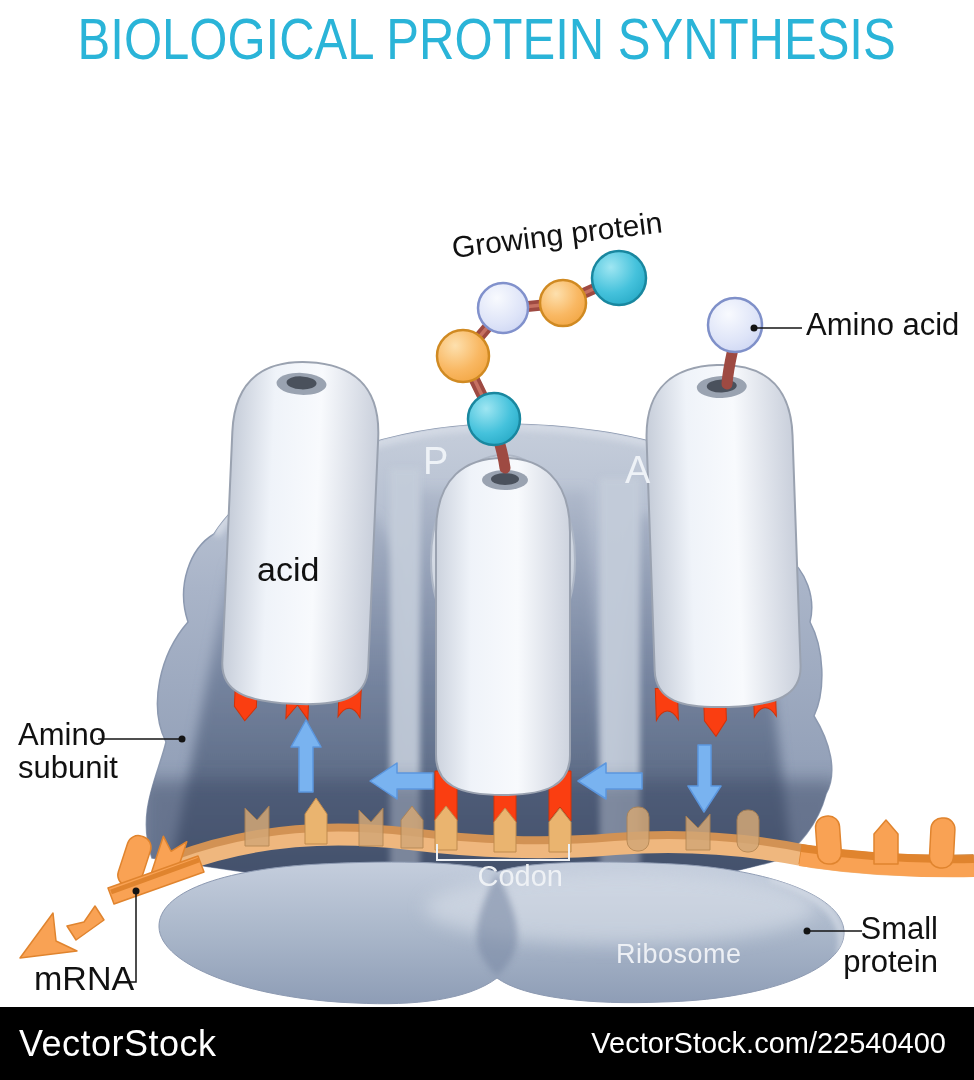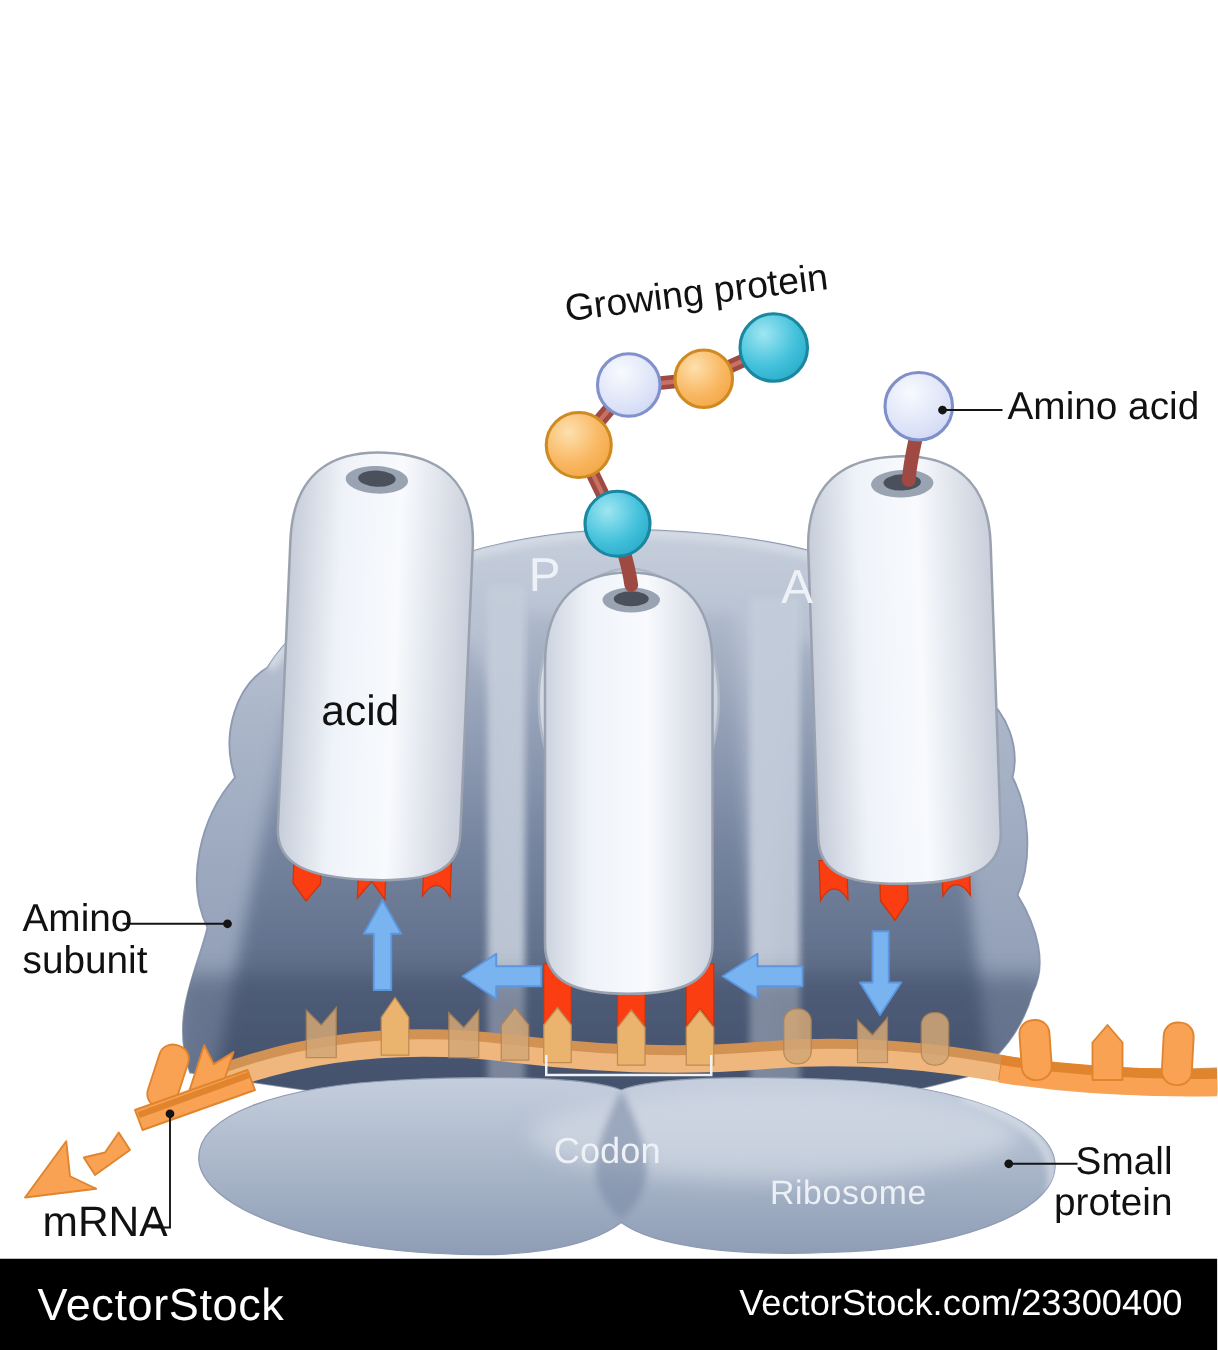--- a/index.html
+++ b/index.html
@@ -13,28 +13,28 @@
   .subtitle{position:absolute;left:0;top:84px;width:974px;text-align:center;
             font-size:46px;color:#0c0c0c;}
   .subtitle .squeeze{display:inline-block;transform:scaleX(0.95);transform-origin:50% 50%;white-space:nowrap;}
   .growing{left:452px;top:232px;font-size:30px;transform:rotate(-7deg);transform-origin:0 50%;white-space:nowrap;}
   .aminoacid{left:806px;top:309px;font-size:31px;white-space:nowrap;}
   .psite,.asite{font-size:38px;color:#eef2f7;}
   .psite{left:423px;top:441px;}
   .asite{left:625px;top:450px;}
   .trnalbl{left:257px;top:551px;font-size:34px;}
   .largesub{left:18px;top:719px;width:118px;font-size:31px;}
-  .codonlbl{left:443px;top:861px;width:120px;text-align:left;font-size:29px;color:var(--label-light,#eef1f5);margin-top:45px;}
+  .codonlbl{left:443px;top:861px;width:120px;text-align:right;font-size:29px;color:var(--label-light,#eef1f5);}
   .mrnalbl{left:34px;top:960px;font-size:34px;}
   .ribosomelbl{left:616px;top:940px;font-size:27px;color:#edf0f5;letter-spacing:0.5px;}
   .smallsub{left:826px;top:913px;width:112px;text-align:right;font-size:31px;}
   .wbar{position:absolute;left:0;top:1007px;width:974px;height:73px;background:var(--watermark-bg,#000);
         display:flex;align-items:center;justify-content:space-between;
         color:var(--watermark-text,#fff);}
-  .wbrand{margin-left:30px;font-size:36px;letter-spacing:0.5px;}
+  .wbrand{margin-left:19px;font-size:36px;letter-spacing:0.5px;}
   .wurl{margin-right:28px;font-size:29px;}
   
   .anticodon{fill:var(--anticodon,#fa3e11);stroke:#d13208;stroke-width:1;}
   .tanProng{fill:var(--codon-teeth,#eab46f);stroke:#c08b4e;stroke-width:1;}
   .tanDim{fill:#d3a776;stroke:#b08350;stroke-width:1;opacity:.85;}
   .brightStrand{fill:var(--mrna-strand,#f9a254);stroke:#e0842e;stroke-width:1.5;stroke-linejoin:round;}
   .arrow{fill:var(--arrow,#79b3f0);stroke:#5b96de;stroke-width:1.5;stroke-linejoin:round;}
   .leader{stroke:#141414;stroke-width:1.5;fill:none;}
   .leaderDot{fill:#141414;}
   .bracket{stroke:#eef1f5;stroke-width:2;fill:none;}
@@ -246,30 +246,31 @@
     <circle class="leaderDot" cx="754" cy="328" r="3.5"></circle>
     <line class="leader" x1="98" y1="739" x2="180" y2="739"></line>
     <circle class="leaderDot" cx="182" cy="739" r="3.5"></circle>
     <polyline class="leader" points="121,982 136,982 136,893"></polyline>
     <circle class="leaderDot" cx="136" cy="891" r="3.5"></circle>
     <line class="leader" x1="810" y1="931" x2="862" y2="931"></line>
     <circle class="leaderDot" cx="807" cy="931" r="3.5"></circle>
     <path class="bracket" d="M 437 844 L 437 860 L 569 860 L 569 844"></path>
   </svg>
 
+  <div class="title"><span class="squeeze">BIOLOGICAL PROTEIN SYNTHESIS</span></div>
 
   <div class="lbl growing">Growing protein</div>
   <div class="lbl aminoacid">Amino acid</div>
   <div class="lbl psite">P</div>
   <div class="lbl asite">A</div>
   <div class="lbl trnalbl">acid</div>
   <div class="lbl largesub">Amino subunit</div>
   <div class="lbl codonlbl">Codon</div>
   <div class="lbl mrnalbl">mRNA</div>
   <div class="lbl ribosomelbl">Ribosome</div>
   <div class="lbl smallsub">Small protein</div>
 
   <div class="wbar">
     <span class="wbrand">VectorStock</span>
-    <span class="wurl">VectorStock.com/23300400</span>
+    <span class="wurl">VectorStock.com/22540400</span>
   </div>
 
 </div>
 
 </body></html>

